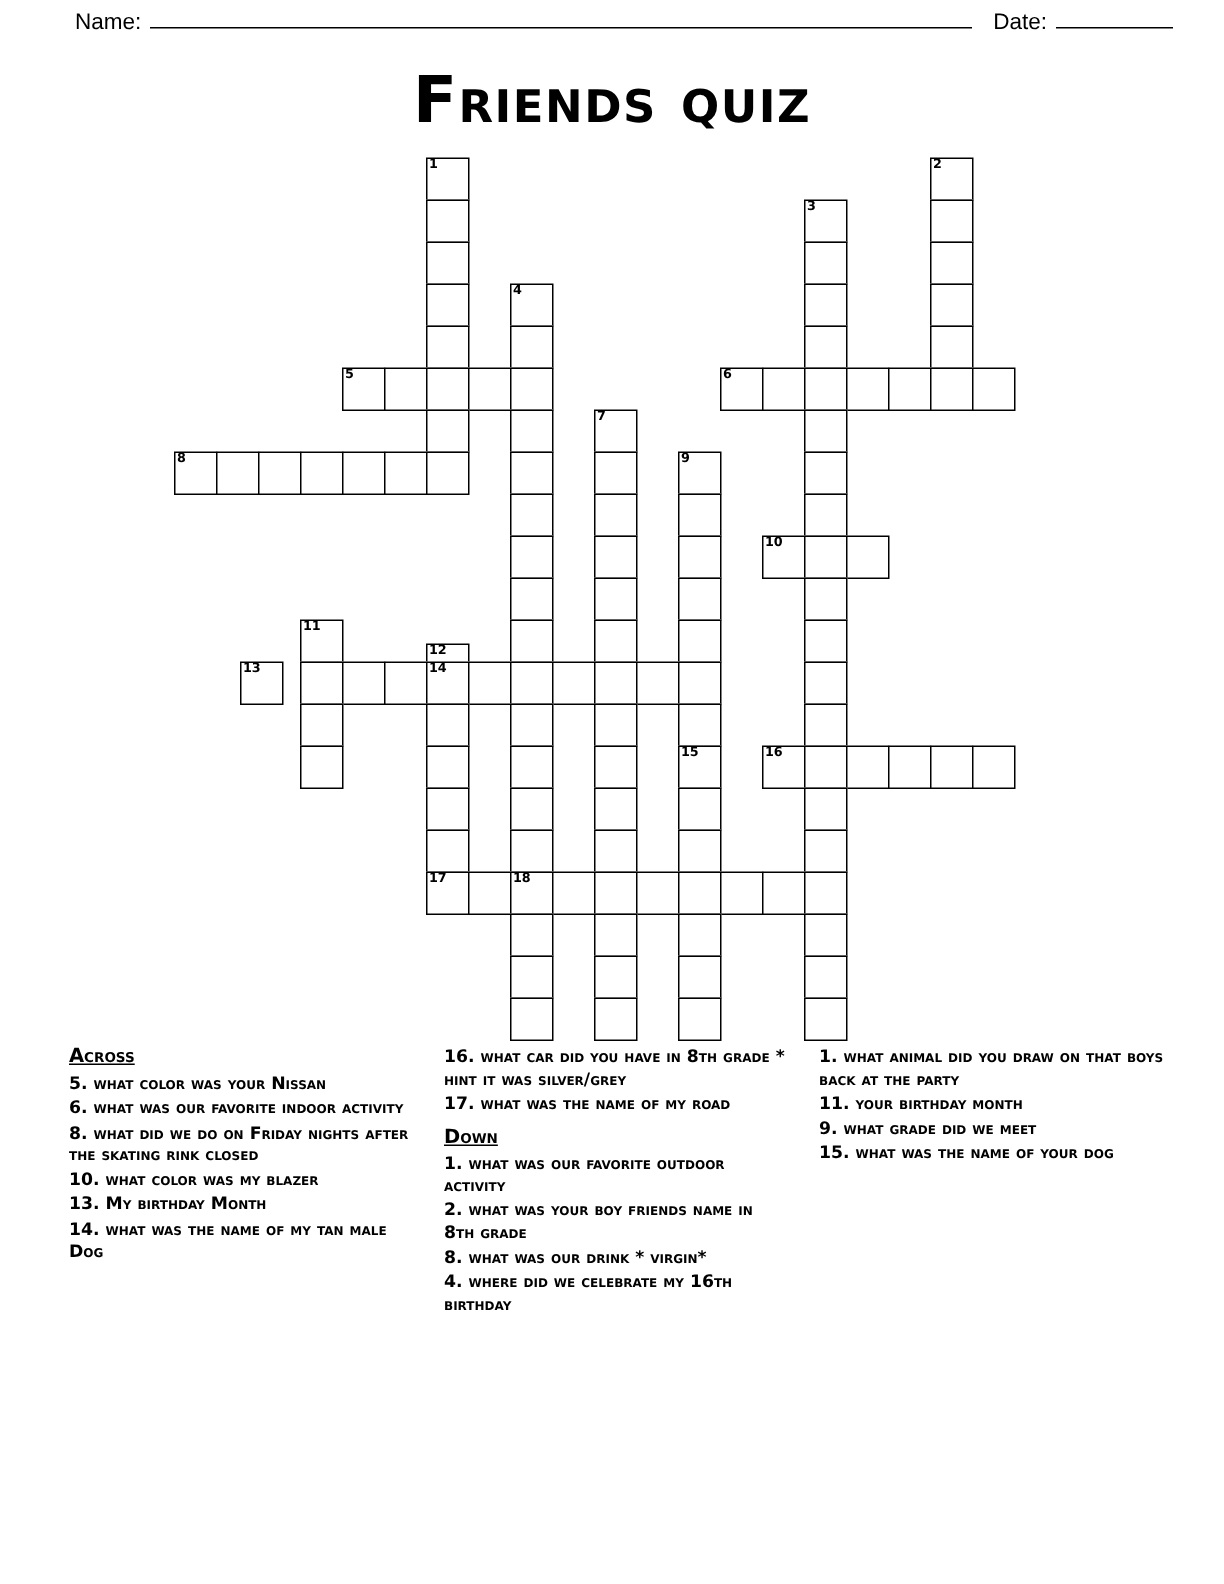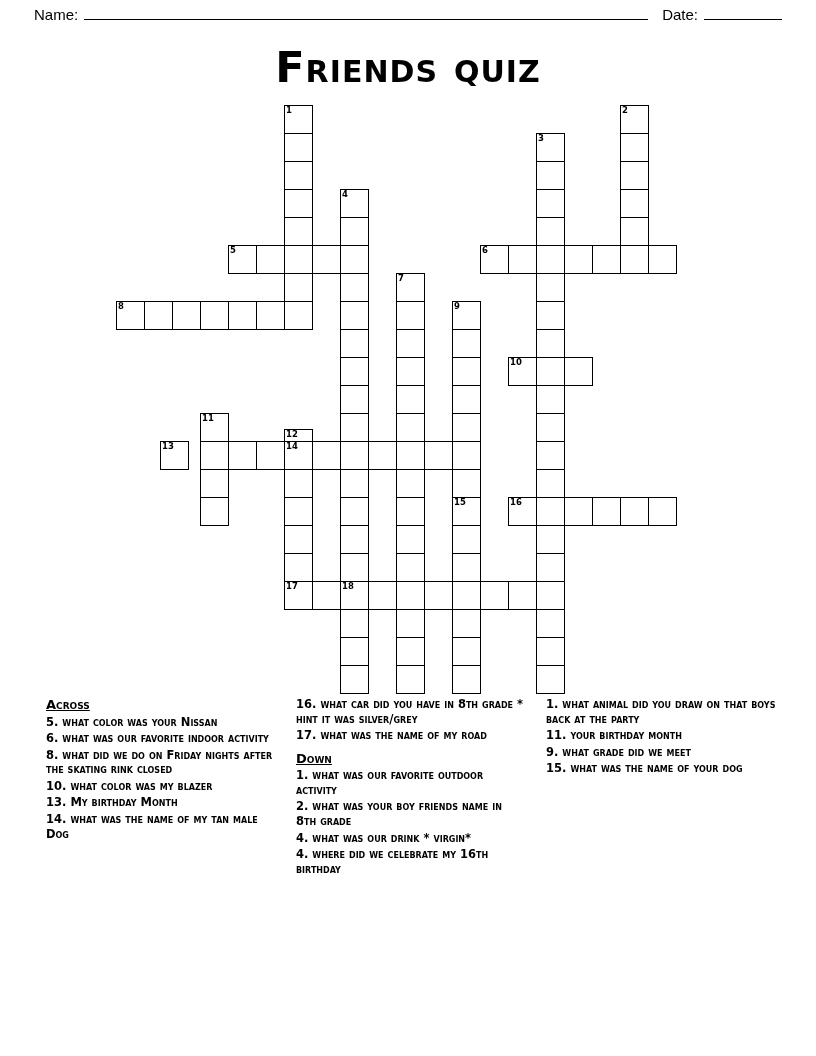--- a/index.html
+++ b/index.html
@@ -13,21 +13,21 @@
     font-family: "Liberation Sans", sans-serif;
     color: #000000;
     position: relative;
     overflow: hidden;
   }
 
   
   .header {
     position: absolute;
     top: 6px;
-    left: 34px;
+    left: 50px;
     right: 34px;
     height: 22px;
     display: flex;
     align-items: baseline;
     font-size: 15px;
   }
   .header .name-rule {
     flex: 1 1 auto;
     border-bottom: 1px solid #000;
     margin: 0 4px 4px 6px;
@@ -295,21 +295,21 @@
   </div>
   <div class="clue-col">
     <div id="col2-top">
         <div class="clue">16. what car did you have in 8th grade * hint it was silver/grey</div>
         <div class="clue">17. what was the name of my road</div>
       </div>
     <div class="clue-heading spaced">Down</div>
     <div id="col2-down">
         <div class="clue">1. what was our favorite outdoor activity</div>
         <div class="clue">2. what was your boy friends name in 8th grade</div>
-        <div class="clue">4. what was our drink * virgin*</div>
+        <div class="clue">8. what was our drink * virgin*</div>
         <div class="clue">4. where did we celebrate my 16th birthday</div>
       </div>
   </div>
   <div class="clue-col">
     <div id="col3-list">
         <div class="clue">1. what animal did you draw on that boys back at the party</div>
         <div class="clue">11. your birthday month</div>
         <div class="clue">9. what grade did we meet</div>
         <div class="clue">15. what was the name of your dog</div>
       </div>

